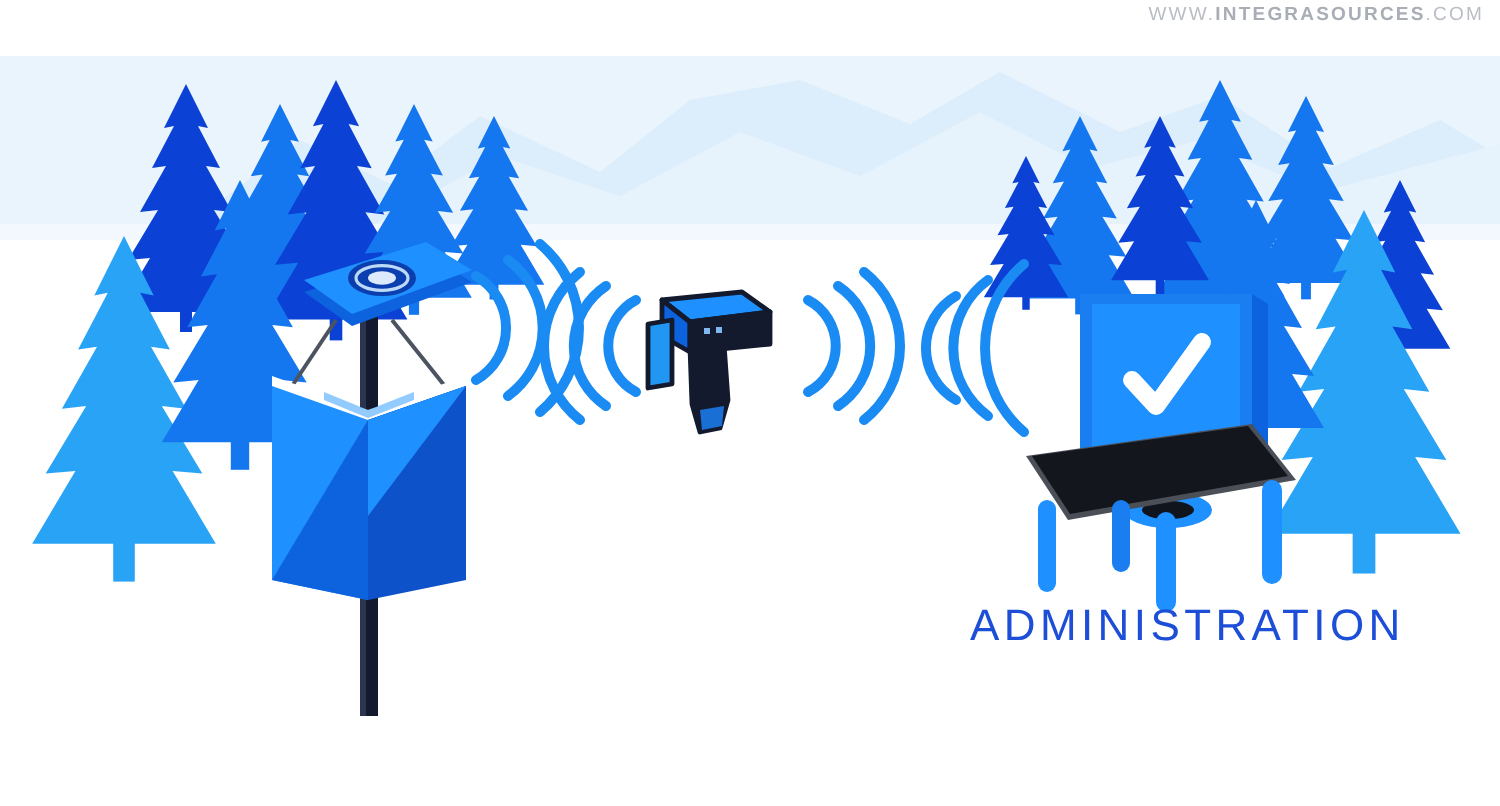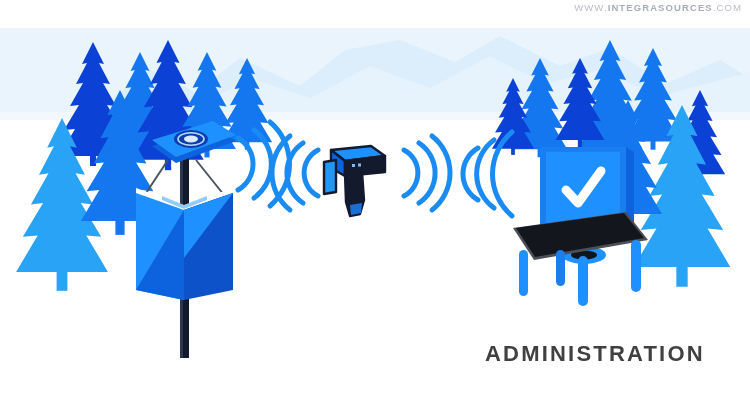--- a/index.html
+++ b/index.html
@@ -1,21 +1,21 @@
 <!DOCTYPE html>
 <html><head>
 <meta charset="utf-8">
 <style>
   html,body{margin:0;padding:0;background:#ffffff;}
   body{width:750px;height:403px;overflow:hidden;font-family:"Liberation Sans",sans-serif;}
   #scene{position:relative;width:750px;height:403px;background:#ffffff;overflow:hidden;}
   #scene svg.layer{position:absolute;left:0;top:0;width:750px;height:403px;}
   .wm{position:absolute;right:8px;top:2px;font-size:9.5px;letter-spacing:1.1px;color:#b9bdc4;font-family:"Liberation Sans",sans-serif;white-space:nowrap;margin-left:28px;}
   .wm b{font-weight:700;color:#a9aeb6;}
-  .cap{position:absolute;font-size:22px;letter-spacing:2.2px;color:#404040;font-family:"Liberation Sans",sans-serif;white-space:nowrap;font-weight:700;margin-top:41px;}
+  .cap{position:absolute;font-size:22px;letter-spacing:2.2px;color:#1d4ed8;font-family:"Liberation Sans",sans-serif;white-space:nowrap;font-weight:400;}
   #cap-control{left:100px;top:360px;}
   #cap-admin{left:485px;top:300px;}
 </style>
 </head>
 <body>
 
 <div id="scene">
 
   <svg class="layer" viewBox="0 0 750 403">
     <defs>

